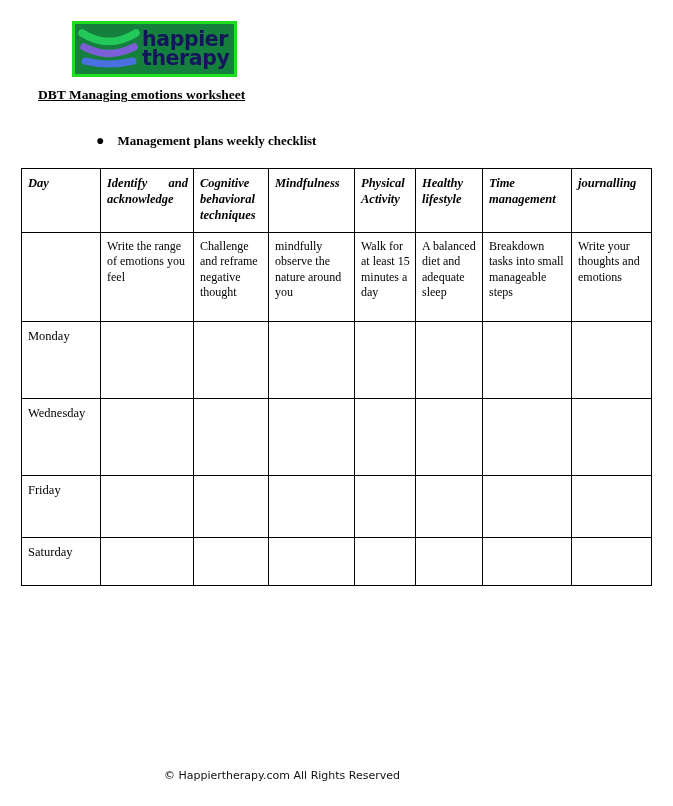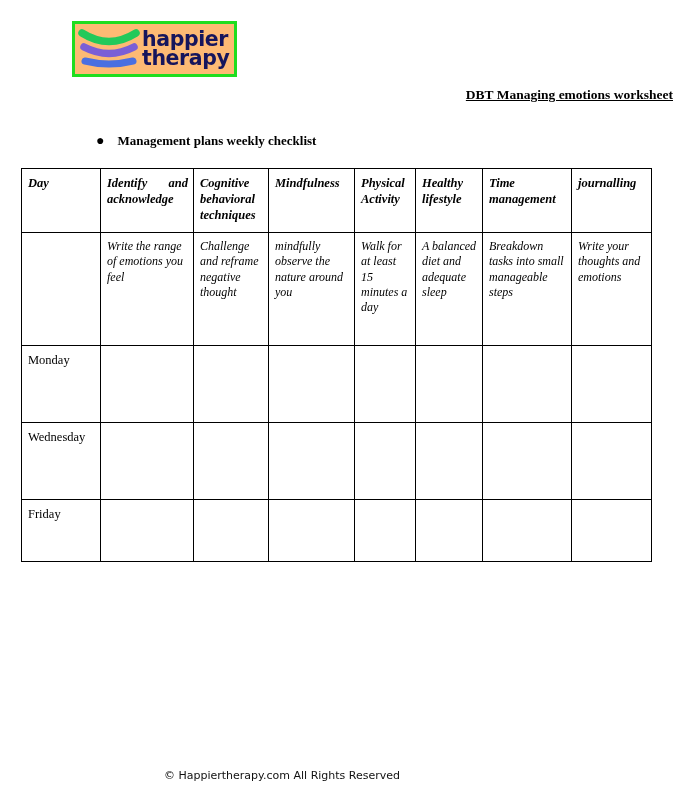--- a/index.html
+++ b/index.html
@@ -18,21 +18,21 @@
 
   
   .logo-wrap {
     position: absolute;
     left: 72px;
     top: 21px;
     width: 165px;
     height: 56px;
     border: 3px solid #1fdd1f;
     box-sizing: border-box;
-    background: #fdba74;
+    background: #15803d;
     display: flex;
     align-items: center;
   }
   .logo-marks {
     width: 62px;
     height: 46px;
     margin-left: 3px;
     flex: 0 0 auto;
   }
   .logo-text {
@@ -45,21 +45,21 @@
     margin-left: 2px;
     white-space: nowrap;
   }
 
   
   .doc-title {
     position: absolute;
     left: 0;
     top: 87px;
     width: 673px;
-    text-align: right;
+    text-align: left;
     padding-left: 38px;
     box-sizing: border-box;
     font-size: 13.5px;
     font-weight: bold;
     text-decoration: underline;
   }
 
   
   .bullet-line {
     position: absolute;
@@ -98,21 +98,21 @@
   }
   .sheet-table th {
     font-weight: bold;
     font-size: 12.5px;
   }
   th.h-justify {
     text-align: justify;
     text-align-last: justify;
   }
   .row-head   > th { height: 64px; font-style: italic; }
-  .row-desc   > td { height: 113px; font-style: italic; }
+  .row-desc   > td { height: 89px; }
   .row-day    > td { height: 77px; }
   .row-day-sm > td { height: 62px; }
   .row-day-xs > td { height: 48px; }
   td.day-cell {
     font-weight: normal;
     font-size: 12.5px;
   }
 
   
   col.c-day   { width: 79px; }
@@ -224,16 +224,26 @@
       <td class="day-cell">Friday</td>
       <td></td>
       <td></td>
       <td></td>
       <td></td>
       <td></td>
       <td></td>
       <td></td>
     </tr>
 
+    <tr class="row-day-xs">
+      <td class="day-cell">Saturday</td>
+      <td></td>
+      <td></td>
+      <td></td>
+      <td></td>
+      <td></td>
+      <td></td>
+      <td></td>
+    </tr>
   </tbody>
 </table>
 
 <div class="footer">© Happiertherapy.com All Rights Reserved</div>
 
 </body></html>

